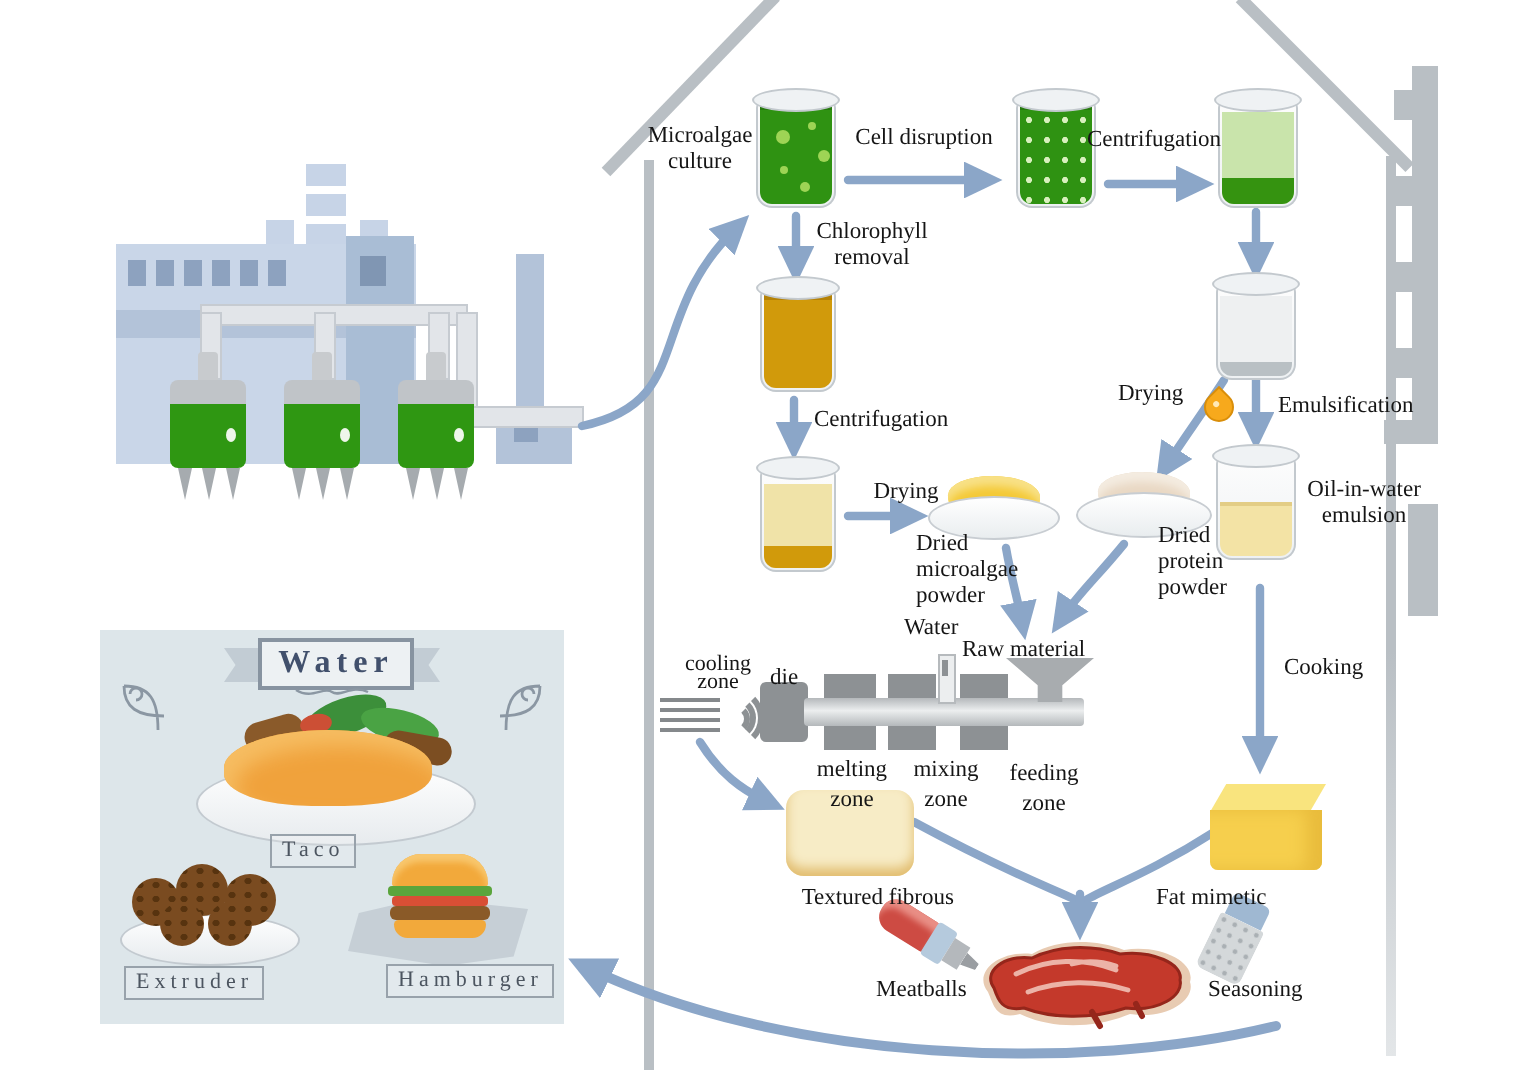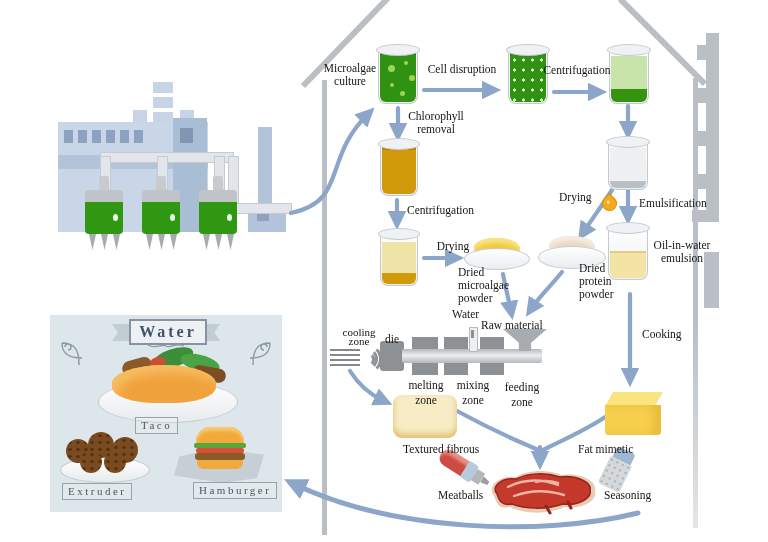--- a/index.html
+++ b/index.html
@@ -344,18 +344,18 @@
   <div class="lbl" style="left:481px;top:319px;width:70px;white-space:nowrap;">Raw material</div>
   <div class="lbl ctr" style="left:336px;top:328px;width:46px;line-height:0.82;font-size:11px;">cooling
 zone</div>
   <div class="lbl" style="left:385px;top:333px;width:22px;">die</div>
   <div class="lbl ctr" style="left:404px;top:378px;width:44px;line-height:1.3;">melting
 zone</div>
   <div class="lbl ctr" style="left:451px;top:378px;width:44px;line-height:1.3;">mixing
 zone</div>
   <div class="lbl ctr" style="left:498px;top:380px;width:48px;line-height:1.3;">feeding
 zone</div>
-  <div class="lbl" style="left:403px;top:443px;width:90px;white-space:nowrap;">Textured fibrous</div>
+  <div class="lbl" style="left:387px;top:443px;width:90px;white-space:nowrap;text-align:right;">Textured fibrous</div>
   <div class="lbl" style="left:578px;top:443px;width:70px;white-space:nowrap;">Fat mimetic</div>
   <div class="lbl" style="left:438px;top:489px;width:52px;white-space:nowrap;">Meatballs</div>
   <div class="lbl" style="left:604px;top:489px;width:60px;white-space:nowrap;">Seasoning</div>
 
 </div>
 
 </body></html>

